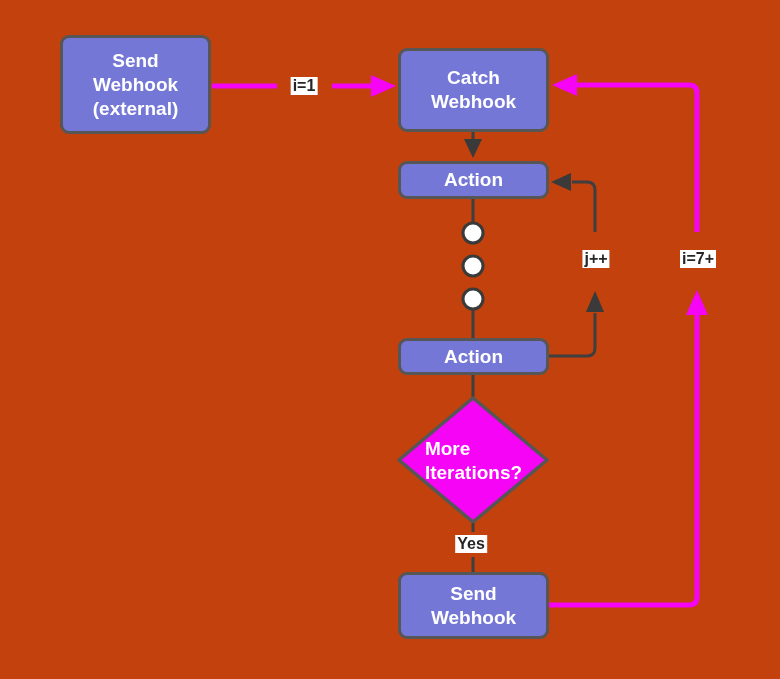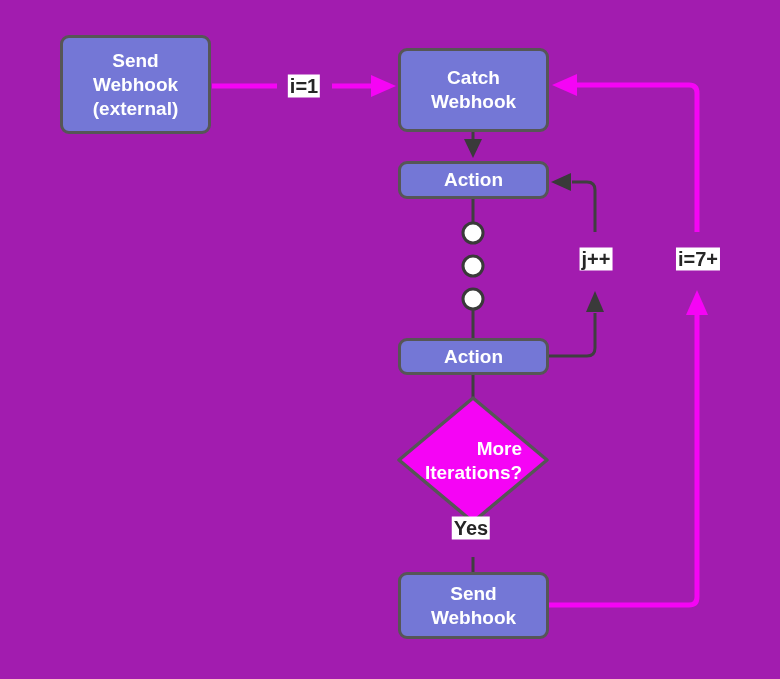--- a/index.html
+++ b/index.html
@@ -5,21 +5,21 @@
   html, body {
     margin: 0;
     padding: 0;
     background: #ffffff;
     font-family: "Liberation Sans", "DejaVu Sans", sans-serif;
   }
   .canvas {
     position: relative;
     width: 780px;
     height: 679px;
-    background: #a21caf;
+    background: #c2410c;
     overflow: hidden;
   }
   .connector-layer {
     position: absolute;
     left: 0;
     top: 0;
     width: 780px;
     height: 679px;
   }
   .node {
@@ -45,42 +45,42 @@
   .node-send          { left: 398px; top: 572px; width: 151px; height: 67px; }
   .diamond-label {
     position: absolute;
     left: 399px;
     top: 398px;
     width: 149px;
     height: 125px;
     display: flex;
     align-items: center;
     justify-content: center;
-    text-align: right;
+    text-align: left;
     color: #ffffff;
     font-weight: 700;
     font-size: 19px;
     line-height: 24px;
     white-space: pre-line;
     pointer-events: none;
   }
   .edge-label {
     position: absolute;
     transform: translate(-50%, -50%);
     color: #262626;
     font-weight: 700;
-    font-size: 20px;
+    font-size: 16px;
     white-space: nowrap;
     background: #ffffff;
     padding: 0 2px;
   }
   .edge-label-i1  { left: 304px; top: 86px;  }
   .edge-label-jpp { left: 596px; top: 259px; }
   .edge-label-i2  { left: 698px; top: 259px; }
-  .edge-label-yes { left: 471px; top: 528px; }
+  .edge-label-yes { left: 471px; top: 544px; }
   .mag-line {
     fill: none;
     stroke: #f504f5;
     stroke-width: 5;
   }
   .blk-line {
     fill: none;
     stroke: #3f3f3f;
     stroke-width: 3;
   }

